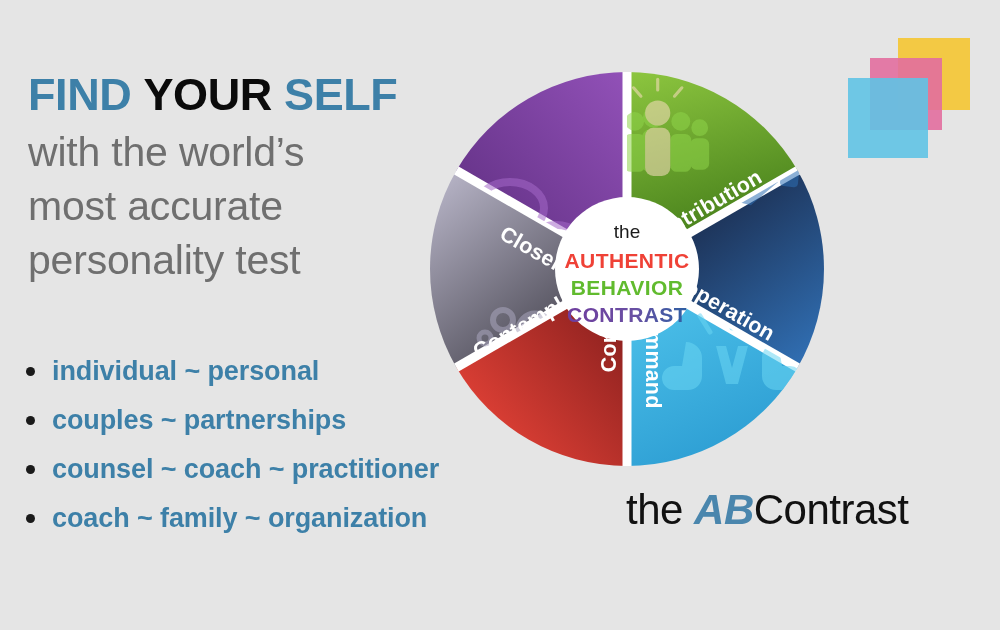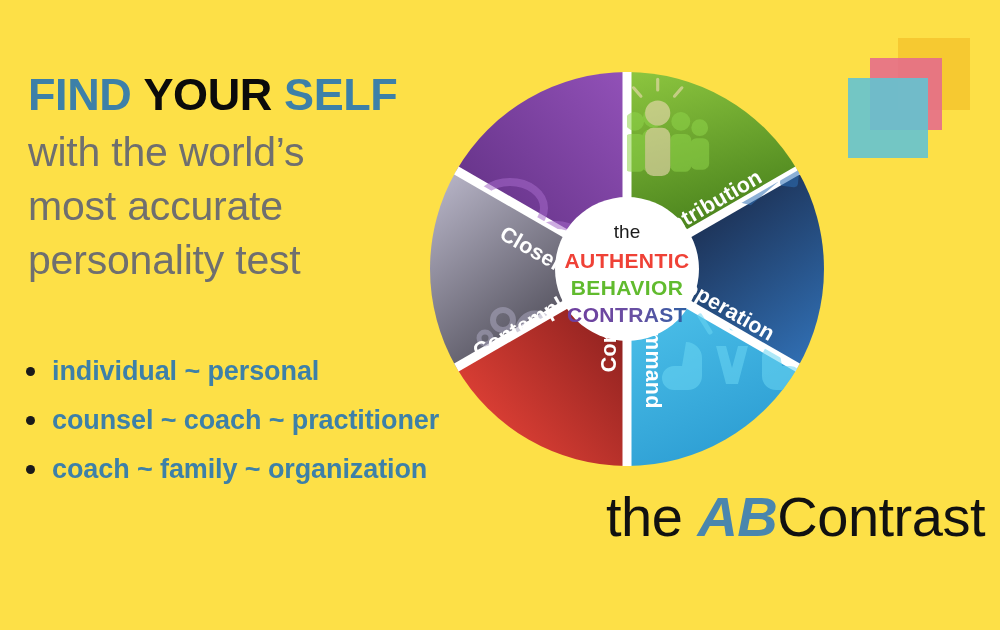--- a/index.html
+++ b/index.html
@@ -9,21 +9,21 @@
     background: #ffffff;
   }
   body {
     font-family: "Liberation Sans", sans-serif;
     -webkit-font-smoothing: antialiased;
   }
   #page {
     position: relative;
     width: 1000px;
     height: 630px;
-    background: #fde047;
+    background: #e5e5e5;
     overflow: hidden;
   }
 
   
   .copy {
     position: absolute;
     left: 28px;
     top: 68px;
     width: 420px;
   }
@@ -73,23 +73,23 @@
     top: 9px;
     width: 9px;
     height: 9px;
     border-radius: 50%;
     background: #1a1a1a;
   }
 
   
   .brand {
     position: absolute;
-    left: 606px;
+    left: 626px;
     top: 489px;
-    font-size: 56px;
+    font-size: 42px;
     line-height: 1;
     white-space: nowrap;
   }
   .brand .b-the  { color: #111111; font-weight: normal; letter-spacing:-0.5px;}
   .brand .b-ab   { color: #4a86ad; font-weight: bold; font-style: italic; letter-spacing:-0.5px;}
   .brand .b-rest { color: #111111; font-weight: normal; letter-spacing:-0.5px;}
 
   
   .logo {
     position: absolute;
@@ -137,20 +137,21 @@
 
     <p class="subhead">
       <span class="ln">with the world’s</span>
       <span class="ln">most accurate</span>
       <span class="ln">personality test</span>
     </p>
   </div>
 
   <ul class="bullets">
     <li><span class="dot"></span><span>individual ~ personal</span></li>
+    <li><span class="dot"></span><span>couples ~ partnerships</span></li>
     <li><span class="dot"></span><span>counsel ~ coach ~ practitioner</span></li>
     <li><span class="dot"></span><span>coach ~ family ~ organization</span></li>
   </ul>
 
   <div class="brand"><span class="b-the">the </span><span class="b-ab">AB</span><span class="b-rest">Contrast</span></div>
 
   <svg class="logo" viewBox="0 0 140 140">
     <g opacity="0.88">
       <rect x="58" y="10" width="72" height="72" fill="#f6c62e"></rect>
       <rect x="30" y="30" width="72" height="72" fill="#e25d95" opacity="0.9"></rect>

